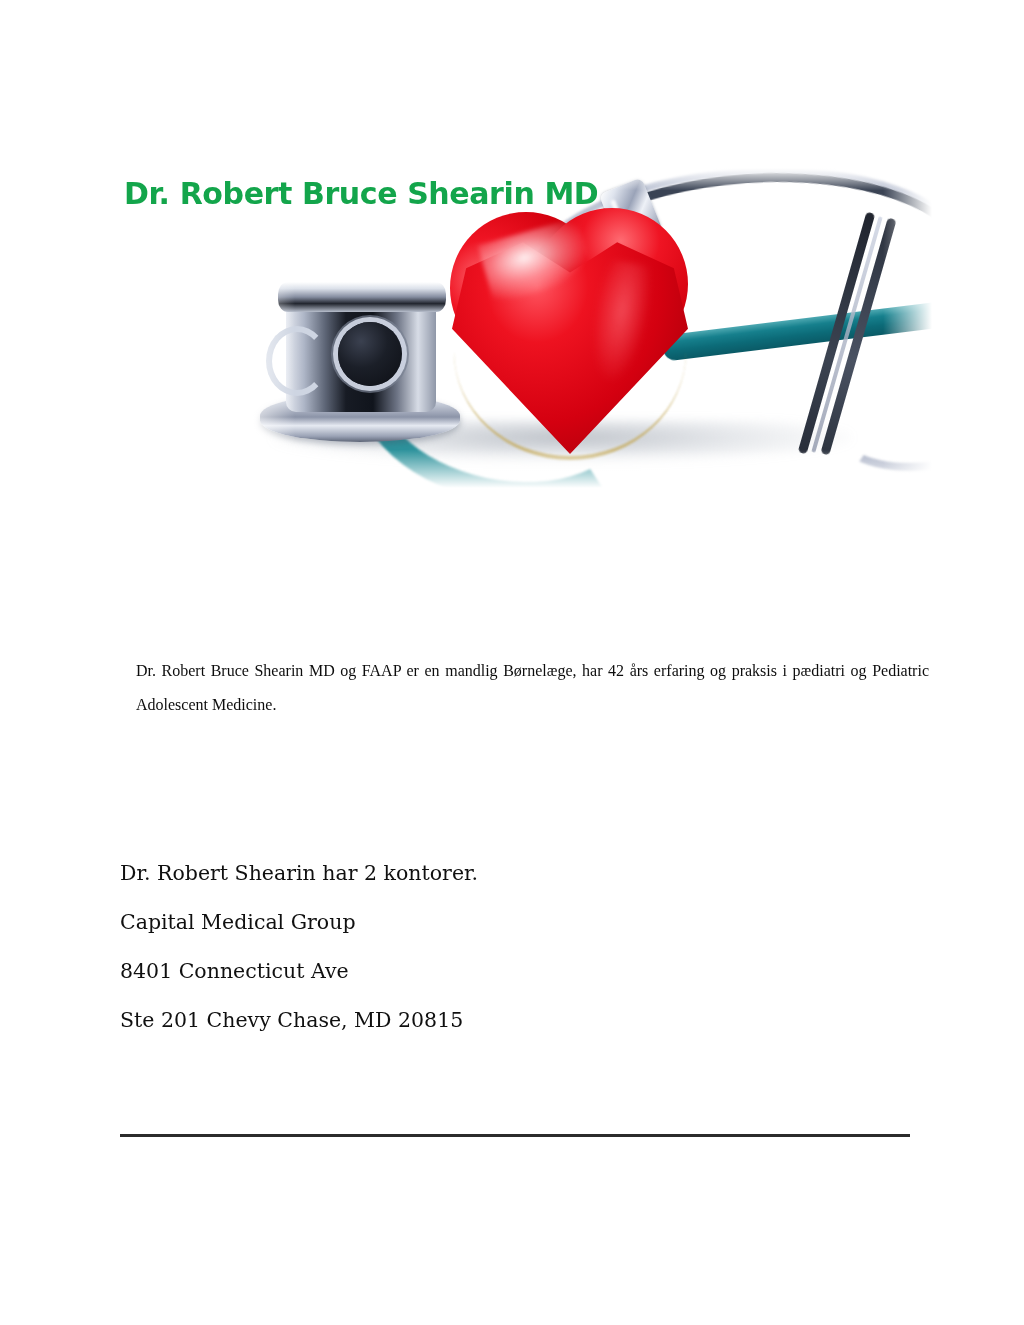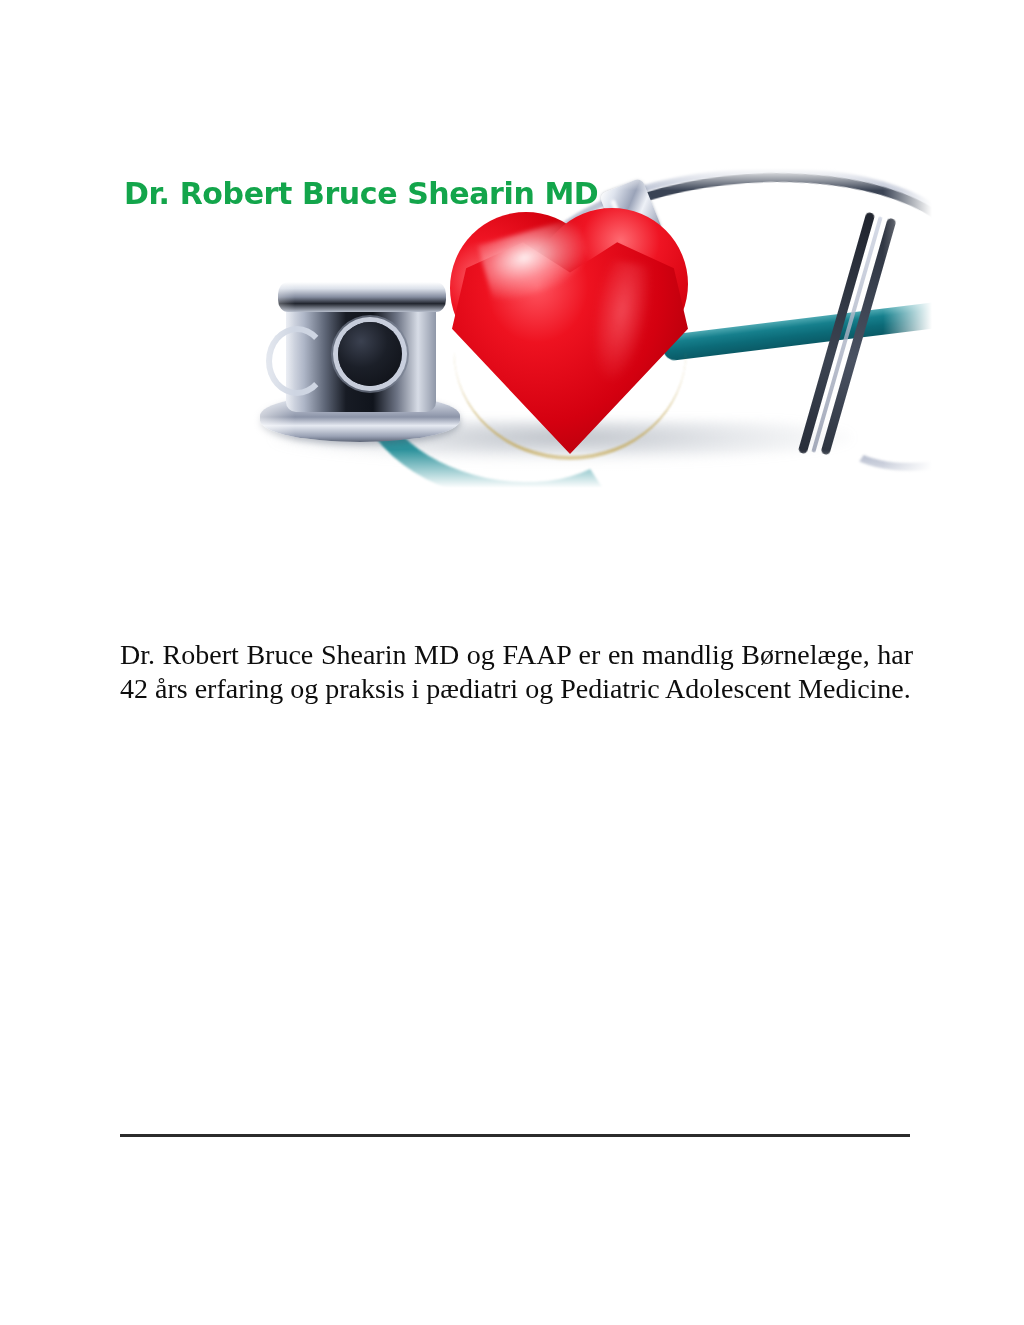--- a/index.html
+++ b/index.html
@@ -358,23 +358,23 @@
     white-space: nowrap;
     z-index: 6;
   }
 
   
   .intro-paragraph {
     position: absolute;
     left: 120px;
     top: 638px;
     width: 793px;
-    margin: 0;
+    margin: 16px;
     font-family: "Liberation Serif", serif;
-    font-size: 28px;
+    font-size: 16px;
     line-height: 34px;
     text-align: justify;
     color: #0d0d0d;
   }
 
   .office-block {
     position: absolute;
     left: 120px;
     top: 860px;
     width: 700px;
@@ -440,16 +440,22 @@
       </div>
 
       <div class="photo-fade"></div>
     </div>
   </div>
 
   <h1 class="doc-title">Dr. Robert Bruce Shearin MD</h1>
 
   <p class="intro-paragraph">Dr. Robert Bruce Shearin MD og FAAP er en mandlig Børnelæge, har 42 års erfaring og praksis i pædiatri og Pediatric Adolescent Medicine.</p>
 
+  <div class="office-block">
+    <p class="office-line">Dr. Robert Shearin har 2 kontorer.</p>
+    <p class="office-line">Capital Medical Group</p>
+    <p class="office-line">8401 Connecticut Ave</p>
+    <p class="office-line">Ste 201 Chevy Chase, MD 20815</p>
+  </div>
 
   <div class="footer-rule"></div>
 
 </div>
 
 </body></html>

